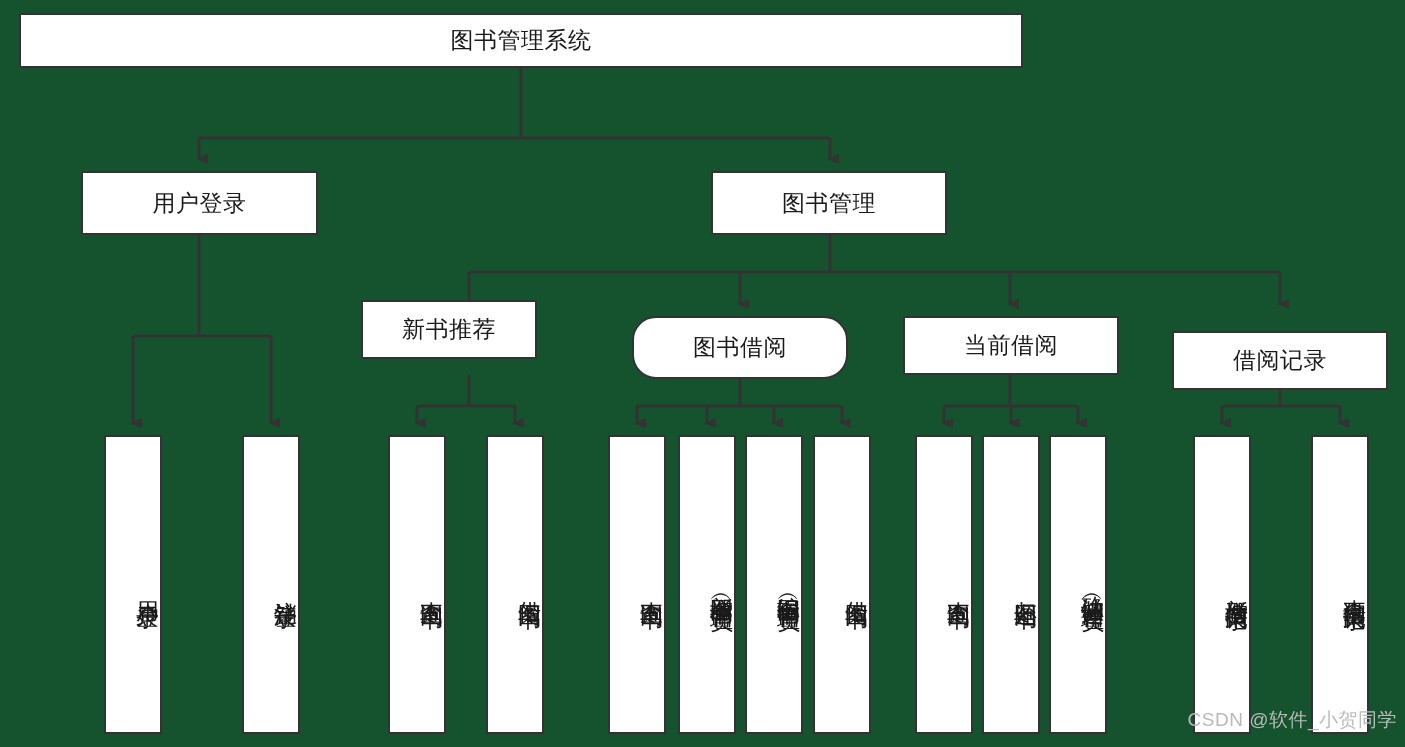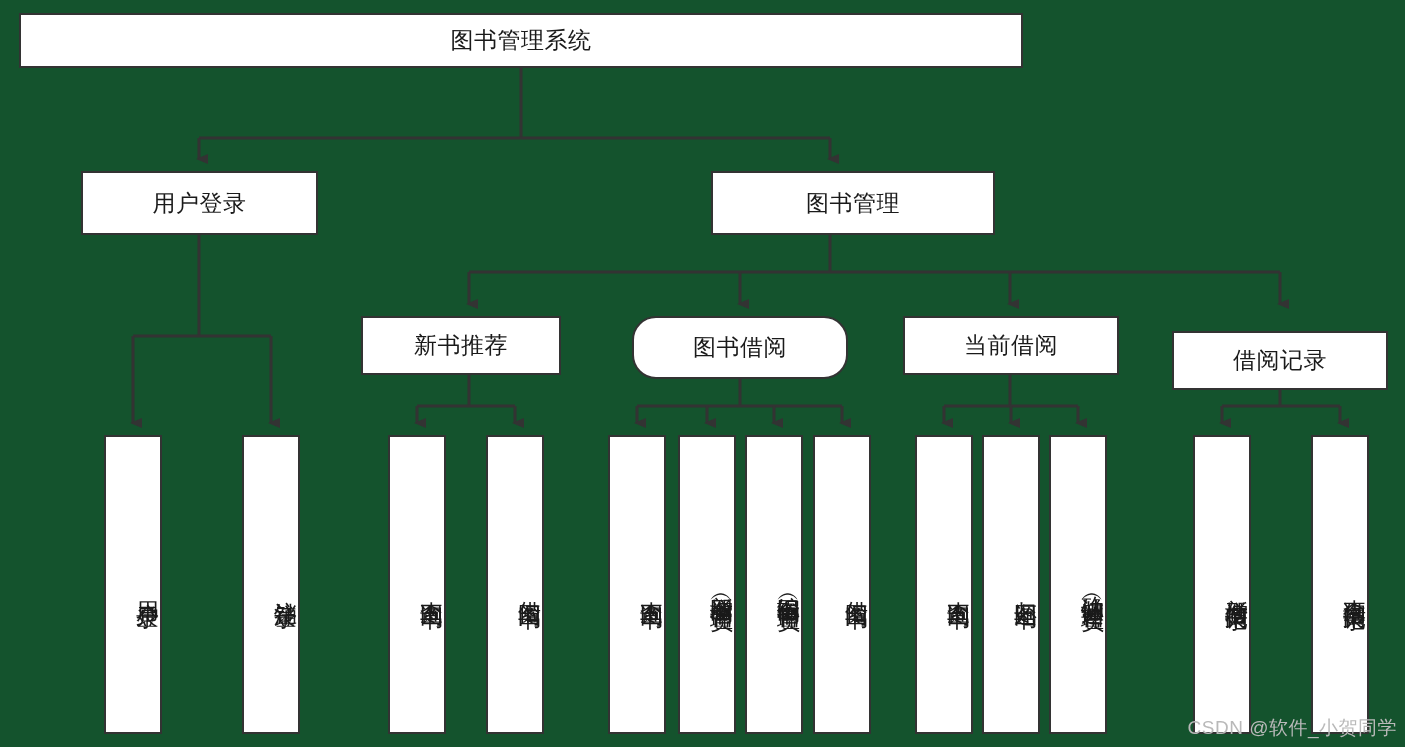--- a/index.html
+++ b/index.html
@@ -52,21 +52,21 @@
     display: block;
     line-height: 1.08;
   }
   .node.vert .lbl {
     writing-mode: vertical-rl;
     text-orientation: upright;
   }
   #watermark {
     position: absolute;
     right: 8px;
-    bottom: 6px;
+    bottom: 14px;
     font-size: 19px;
     color: #b9b9b9;
     white-space: nowrap;
     letter-spacing: 0.5px;
   }
 </style>
 </head>
 <body>
 
 <div id="canvas">
@@ -121,25 +121,25 @@
     </g>
   </svg>
 
   <div class="node horiz" style="left: 19px; top: 13px; width: 1004px; height: 55px; border-color: rgb(51, 51, 51); background: rgb(255, 255, 255); color: rgb(26, 26, 26);">
     <span class="lbl">图书管理系统</span>
   </div>
 
   <div class="node horiz" style="left: 81px; top: 171px; width: 237px; height: 64px; border-color: rgb(51, 51, 51); background: rgb(255, 255, 255); color: rgb(26, 26, 26);">
     <span class="lbl">用户登录</span>
   </div>
-  <div class="node horiz" style="left: 711px; top: 171px; width: 284px; height: 64px; border-color: rgb(51, 51, 51); background: rgb(255, 255, 255); color: rgb(26, 26, 26);">
+  <div class="node horiz" style="left: 711px; top: 171px; width: 236px; height: 64px; border-color: rgb(51, 51, 51); background: rgb(255, 255, 255); color: rgb(26, 26, 26);">
     <span class="lbl">图书管理</span>
   </div>
 
-  <div class="node horiz" style="left: 361px; top: 316px; width: 200px; height: 59px; border-color: rgb(51, 51, 51); background: rgb(255, 255, 255); color: rgb(26, 26, 26);">
+  <div class="node horiz" style="left: 361px; top: 300px; width: 176px; height: 59px; border-color: rgb(51, 51, 51); background: rgb(255, 255, 255); color: rgb(26, 26, 26);">
     <span class="lbl">新书推荐</span>
   </div>
   <div class="node horiz" style="left: 632px; top: 316px; width: 216px; height: 63px; border-color: rgb(51, 51, 51); background: rgb(255, 255, 255); color: rgb(26, 26, 26); border-radius: 24px;">
     <span class="lbl">图书借阅</span>
   </div>
   <div class="node horiz" style="left: 903px; top: 316px; width: 216px; height: 59px; border-color: rgb(51, 51, 51); background: rgb(255, 255, 255); color: rgb(26, 26, 26); justify-content: center;">
     <span class="lbl">当前借阅</span>
   </div>
   <div class="node horiz" style="left: 1172px; top: 316px; width: 216px; height: 59px; border-color: rgb(51, 51, 51); background: rgb(255, 255, 255); color: rgb(26, 26, 26); margin-top: 15px;">
     <span class="lbl">借阅记录</span>

